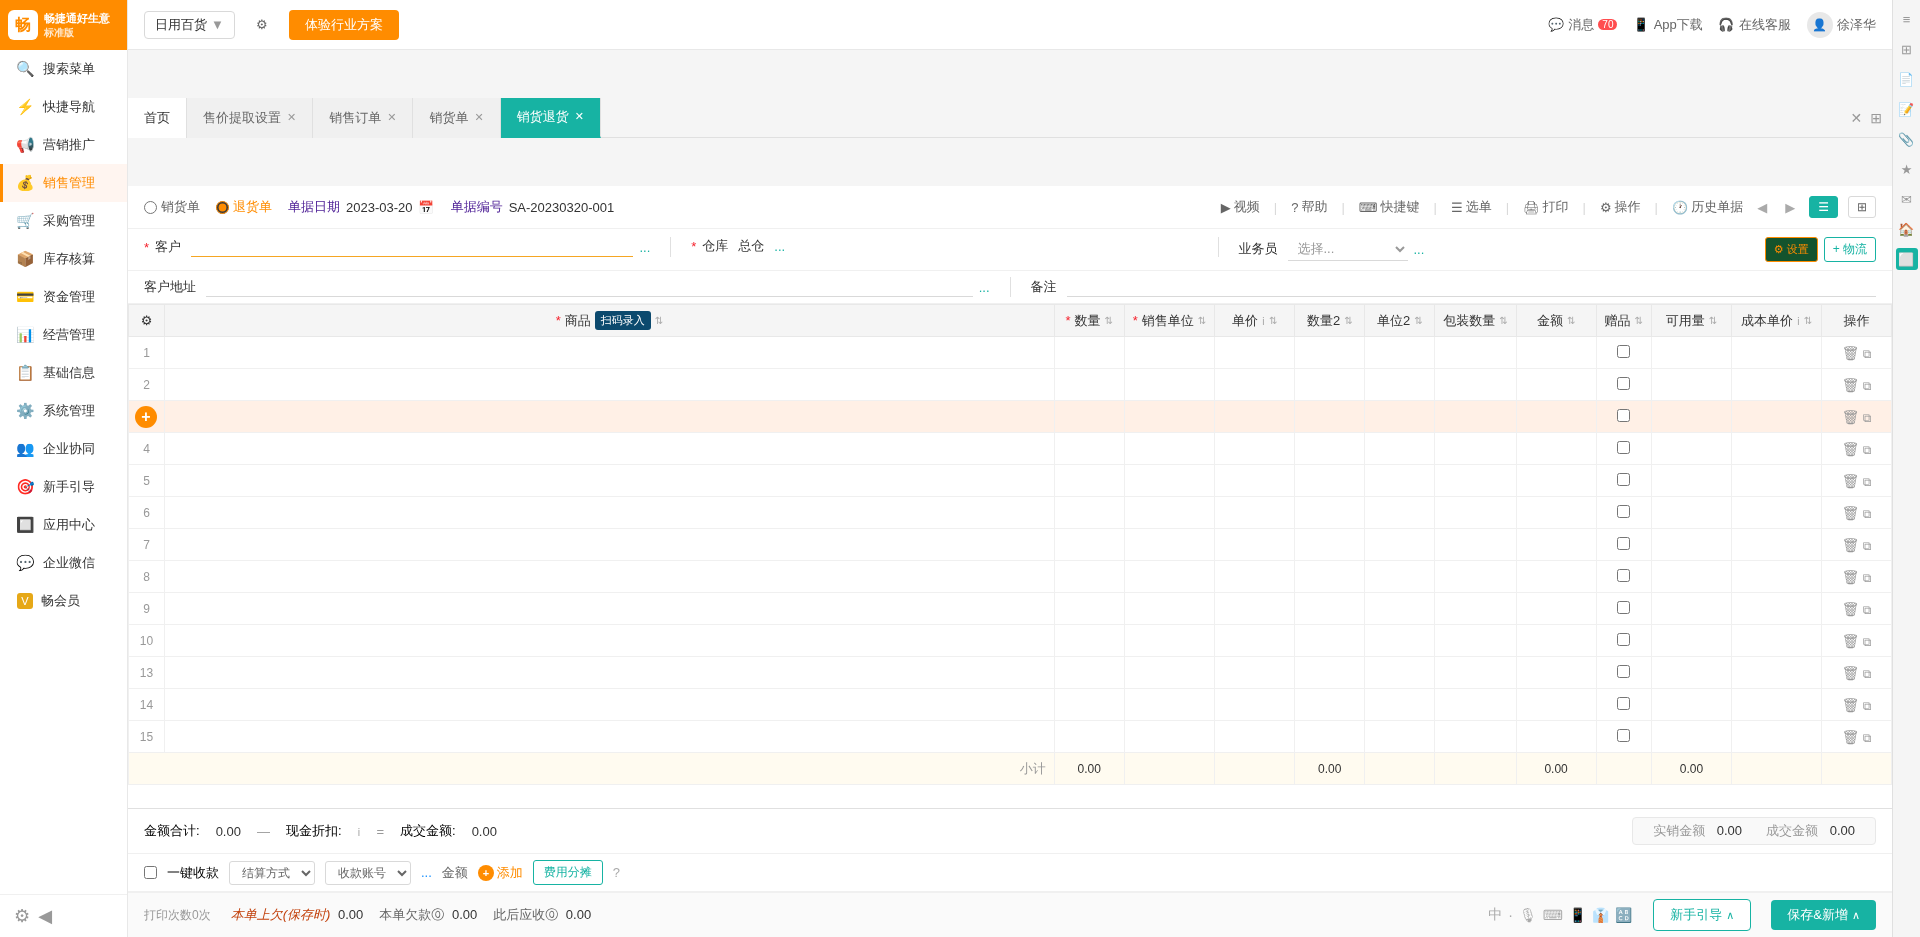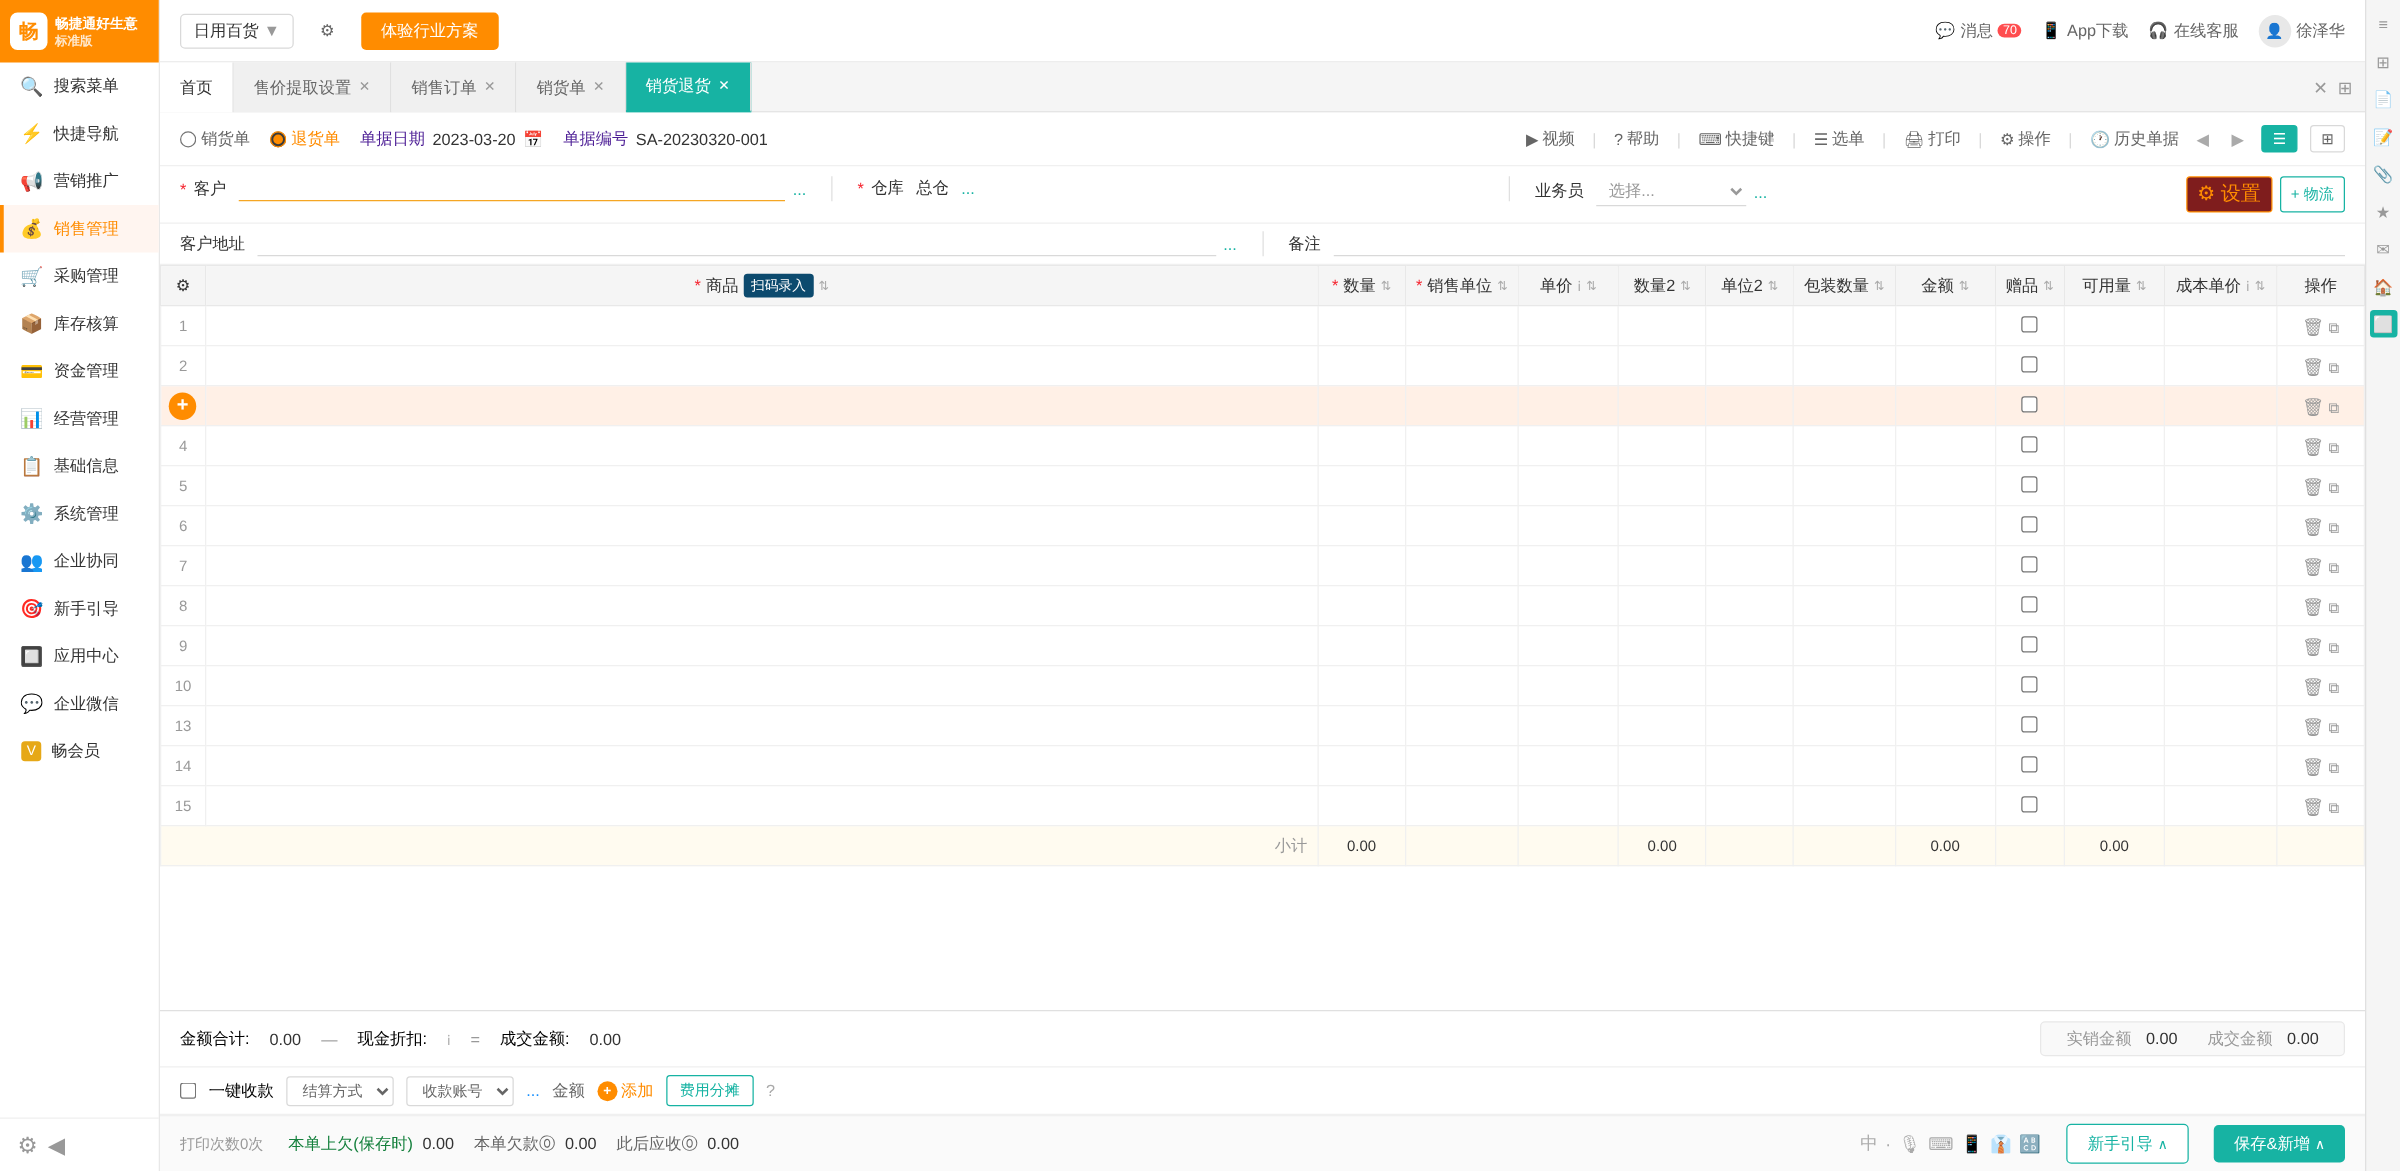--- a/index.html
+++ b/index.html
@@ -10,21 +10,21 @@
     .sidebar-logo { background: #ff8c00; padding: 10px 8px; display: flex; align-items: center; gap: 6px; color: #fff; font-size: 14px; font-weight: bold; height: 50px; }
     .sidebar-logo .logo-icon { width: 30px; height: 30px; background: #fff; border-radius: 6px; display: flex; align-items: center; justify-content: center; }
     .sidebar-logo .logo-icon span { color: #ff8c00; font-size: 16px; font-weight: bold; }
     .sidebar-nav-item { display: flex; align-items: center; padding: 10px 14px; gap: 8px; cursor: pointer; color: #333; font-size: 13px; border-left: 3px solid transparent; }
     .sidebar-nav-item.active { background: #fff5f0; border-left: 3px solid #ff8c00; color: #ff8c00; }
     .sidebar-nav-item .nav-icon { width: 18px; height: 18px; display: flex; align-items: center; justify-content: center; font-size: 15px; flex-shrink: 0; }
     .sidebar-bottom { margin-top: auto; display: flex; align-items: center; padding: 10px 14px; gap: 8px; border-top: 1px solid #f0f0f0; }
     .sidebar-bottom span { color: #999; font-size: 18px; cursor: pointer; }
 
     
-    .main { flex: 1; display: flex; flex-direction: column; overflow: hidden; }
+    .main { flex: 1; display: flex; flex-direction: column; overflow: hidden; gap: 48px; }
 
     
     .topbar { height: 50px; background: #fff; display: flex; align-items: center; padding: 0 16px; border-bottom: 1px solid #e8e8e8; gap: 12px; }
     .topbar-select { display: flex; align-items: center; gap: 4px; padding: 4px 10px; border: 1px solid #d9d9d9; border-radius: 4px; cursor: pointer; color: #333; font-size: 13px; }
     .topbar-gear { width: 30px; height: 30px; display: flex; align-items: center; justify-content: center; cursor: pointer; color: #666; }
     .topbar-btn { background: #ff8c00; color: #fff; border: none; padding: 6px 16px; border-radius: 4px; cursor: pointer; font-size: 13px; }
     .topbar-right { margin-left: auto; display: flex; align-items: center; gap: 16px; }
     .topbar-right-item { display: flex; align-items: center; gap: 4px; cursor: pointer; color: #666; font-size: 13px; }
     .topbar-right-item .badge { background: #ff4d4f; color: #fff; font-size: 10px; border-radius: 8px; padding: 0 4px; min-width: 18px; text-align: center; }
     .avatar { width: 26px; height: 26px; border-radius: 50%; background: #e8e8e8; display: flex; align-items: center; justify-content: center; font-size: 12px; }
@@ -53,21 +53,21 @@
     .action-link { color: #666; font-size: 12px; cursor: pointer; display: flex; align-items: center; gap: 3px; }
     .action-btn { padding: 3px 8px; border: 1px solid #d9d9d9; border-radius: 3px; font-size: 12px; cursor: pointer; background: #fff; color: #666; display: flex; align-items: center; gap: 3px; }
 
     
     .form-fields { padding: 10px 16px; display: flex; align-items: flex-start; gap: 20px; border-bottom: 1px solid #f0f0f0; }
     .field-group { display: flex; align-items: center; gap: 6px; flex: 1; }
     .field-label { color: #f5222d; font-size: 13px; }
     .field-input { flex: 1; border: none; border-bottom: 1px solid #d9d9d9; padding: 3px 6px; font-size: 13px; color: #333; outline: none; min-width: 100px; }
     .field-dots { color: #1890ff; cursor: pointer; }
     .field-select { border: none; border-bottom: 1px solid #d9d9d9; padding: 3px 6px; font-size: 13px; color: #999; outline: none; min-width: 120px; background: transparent; }
-    .settings-btn { color: #ff8c00; border: 1px solid #ff8c00; padding: 3px 8px; border-radius: 3px; font-size: 16px; cursor: pointer; background: #7f1d1d; }
+    .settings-btn { color: #ff8c00; border: 1px solid #ff8c00; padding: 3px 8px; border-radius: 3px; font-size: 11px; cursor: pointer; background: #14532d; }
     .add-logistics-btn { color: #17b3a3; border: 1px solid #17b3a3; padding: 3px 8px; border-radius: 3px; font-size: 12px; cursor: pointer; background: #fff; }
 
     
     .table-container { flex: 1; overflow-y: auto; overflow-x: hidden; }
     .data-table { width: 100%; border-collapse: collapse; }
     .data-table th { background: #f5f5f5; border: 1px solid #e8e8e8; padding: 6px 8px; font-size: 12px; color: #333; font-weight: normal; text-align: center; white-space: nowrap; position: sticky; top: 0; z-index: 10; }
     .data-table td { border: 1px solid #f0f0f0; padding: 4px 6px; font-size: 12px; color: #333; text-align: center; height: 32px; }
     .data-table tr:nth-child(even) td { background: #fff; }
     .data-table tr.highlighted td { background: #fff0e6; }
     .scan-input-btn { background: #0c4a6e; color: #fff; border: none; padding: 2px 6px; border-radius: 3px; font-size: 11px; cursor: pointer; white-space: nowrap; }
@@ -694,21 +694,21 @@
           <span style="color:#ff8c00;">添加</span>
         </div>
         <button class="fee-split-btn">费用分摊</button>
         <span class="help-icon">?</span>
       </div>
 
       <div style="display:flex;align-items:center;padding:6px 16px;background:#fafafa;border-top:1px solid #f0f0f0;gap:20px;">
         <span style="color:#999;font-size:12px;">打印次数0次</span>
         <div style="display:flex;gap:16px;font-size:12px;">
           <span>
-            <span style="color:#15803d;">本单上欠(保存时)</span>
+            <span style="color:#c2410c;font-style:italic;">本单上欠(保存时)</span>
             <span style="color:#333;margin-left:4px;font-weight:500;">0.00</span>
           </span>
           <span>
             <span style="color:#666;">本单欠款⓪</span>
             <span style="color:#333;margin-left:4px;font-weight:500;">0.00</span>
           </span>
           <span>
             <span style="color:#666;">此后应收⓪</span>
             <span style="color:#333;margin-left:4px;font-weight:500;">0.00</span>
           </span>

